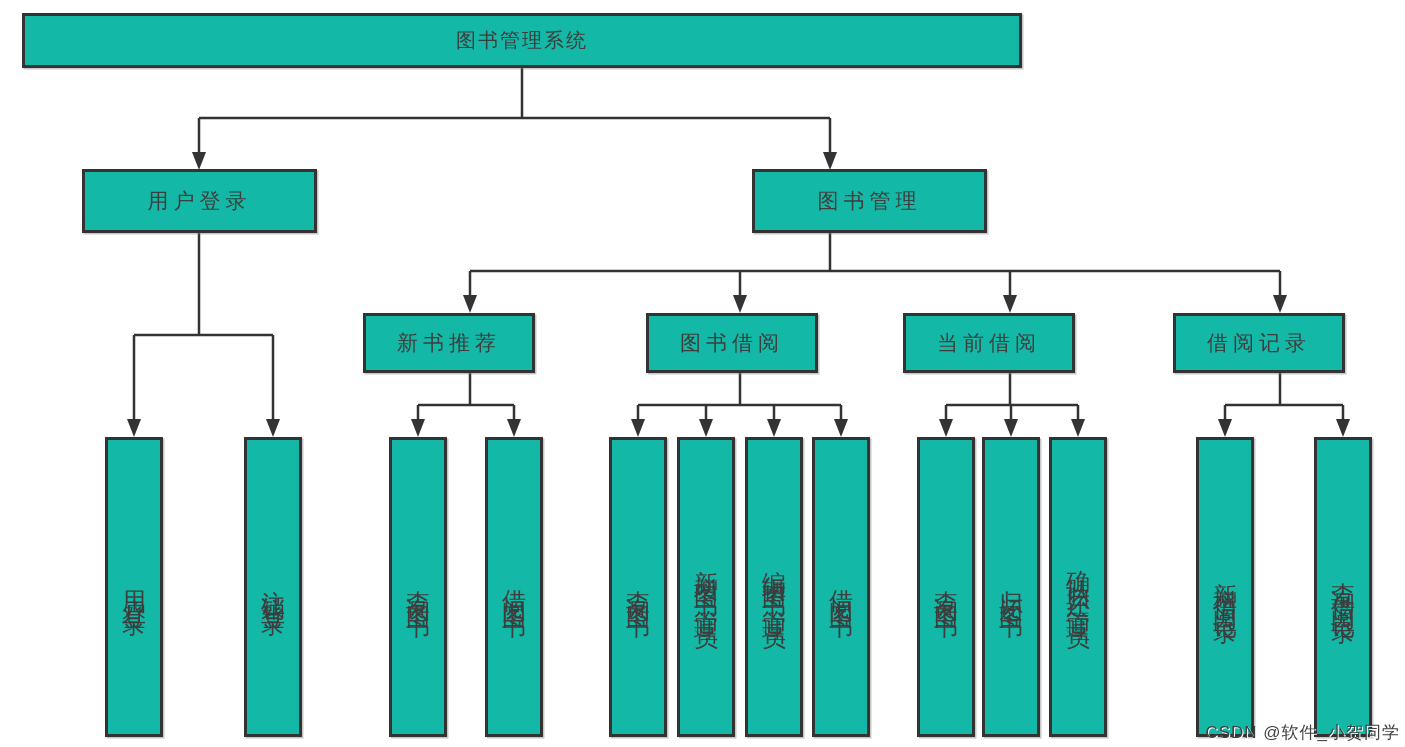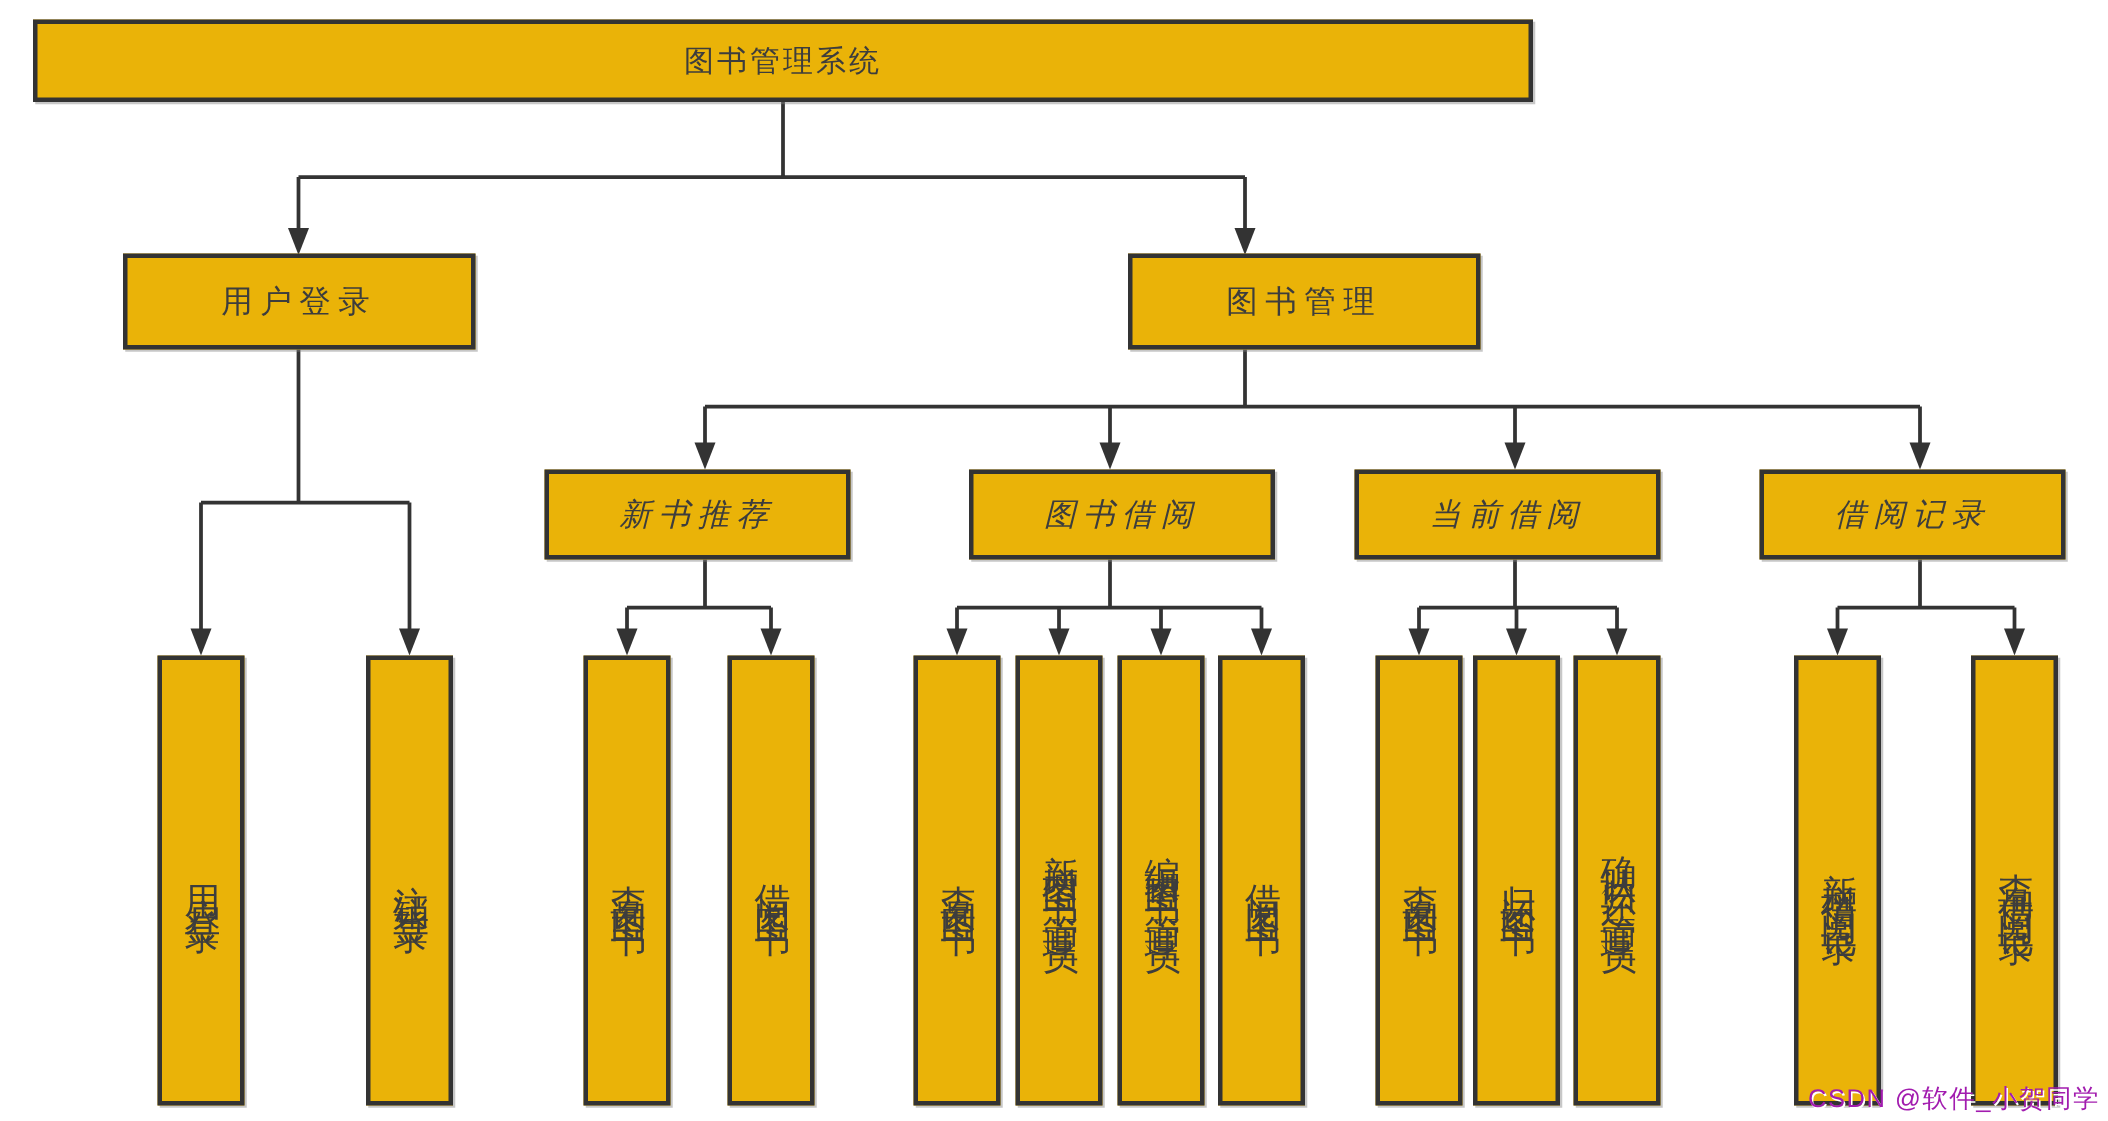--- a/index.html
+++ b/index.html
@@ -6,38 +6,38 @@
   body{
     width:1405px;height:747px;position:relative;overflow:hidden;
     background:#ffffff;
     font-family:"Liberation Sans","DejaVu Sans",sans-serif;
     color:#3d3d3d;
   }
   .stage{position:absolute;left:0;top:0;width:1405px;height:747px;}
   svg.connectors{position:absolute;left:0;top:0;z-index:1;}
   .node{
     position:absolute;z-index:2;box-sizing:border-box;
-    background:#eab308;border:3px solid #333333;
+    background:#14b8a6;border:3px solid #333333;
     display:flex;align-items:center;justify-content:center;
     box-shadow:1.5px 1.5px 0 rgba(130,130,130,0.45);
   }
   .root-box{left:22px;top:13px;width:1000px;height:55px;}
   .root-box span{font-size:20px;letter-spacing:2px;}
   .l2{top:169px;width:235px;height:64px;}
-  .l3{top:313px;width:204px;height:60px;font-style:italic;}
+  .l3{top:313px;width:172px;height:60px;}
   .l2 span,.l3 span{font-size:21px;letter-spacing:5px;}
   .leaf{top:437px;width:58px;height:300px;}
   .vtext{
     writing-mode:vertical-rl;text-orientation:mixed;
     font-size:24px;letter-spacing:8px;line-height:1;
     white-space:nowrap;
   }
   .watermark{
     position:absolute;right:5px;bottom:3px;z-index:3;
-    font-size:17px;color:#a21caf;letter-spacing:1px;
+    font-size:17px;color:#404040;letter-spacing:1px;
     text-shadow:1px 1px 0 #ffffff;
   }
 </style>
 </head>
 <body>
 
 <div class="stage">
 
   <svg class="connectors" width="1405" height="747" viewBox="0 0 1405 747">
     <g stroke="#333333" stroke-width="2.5" fill="none">

